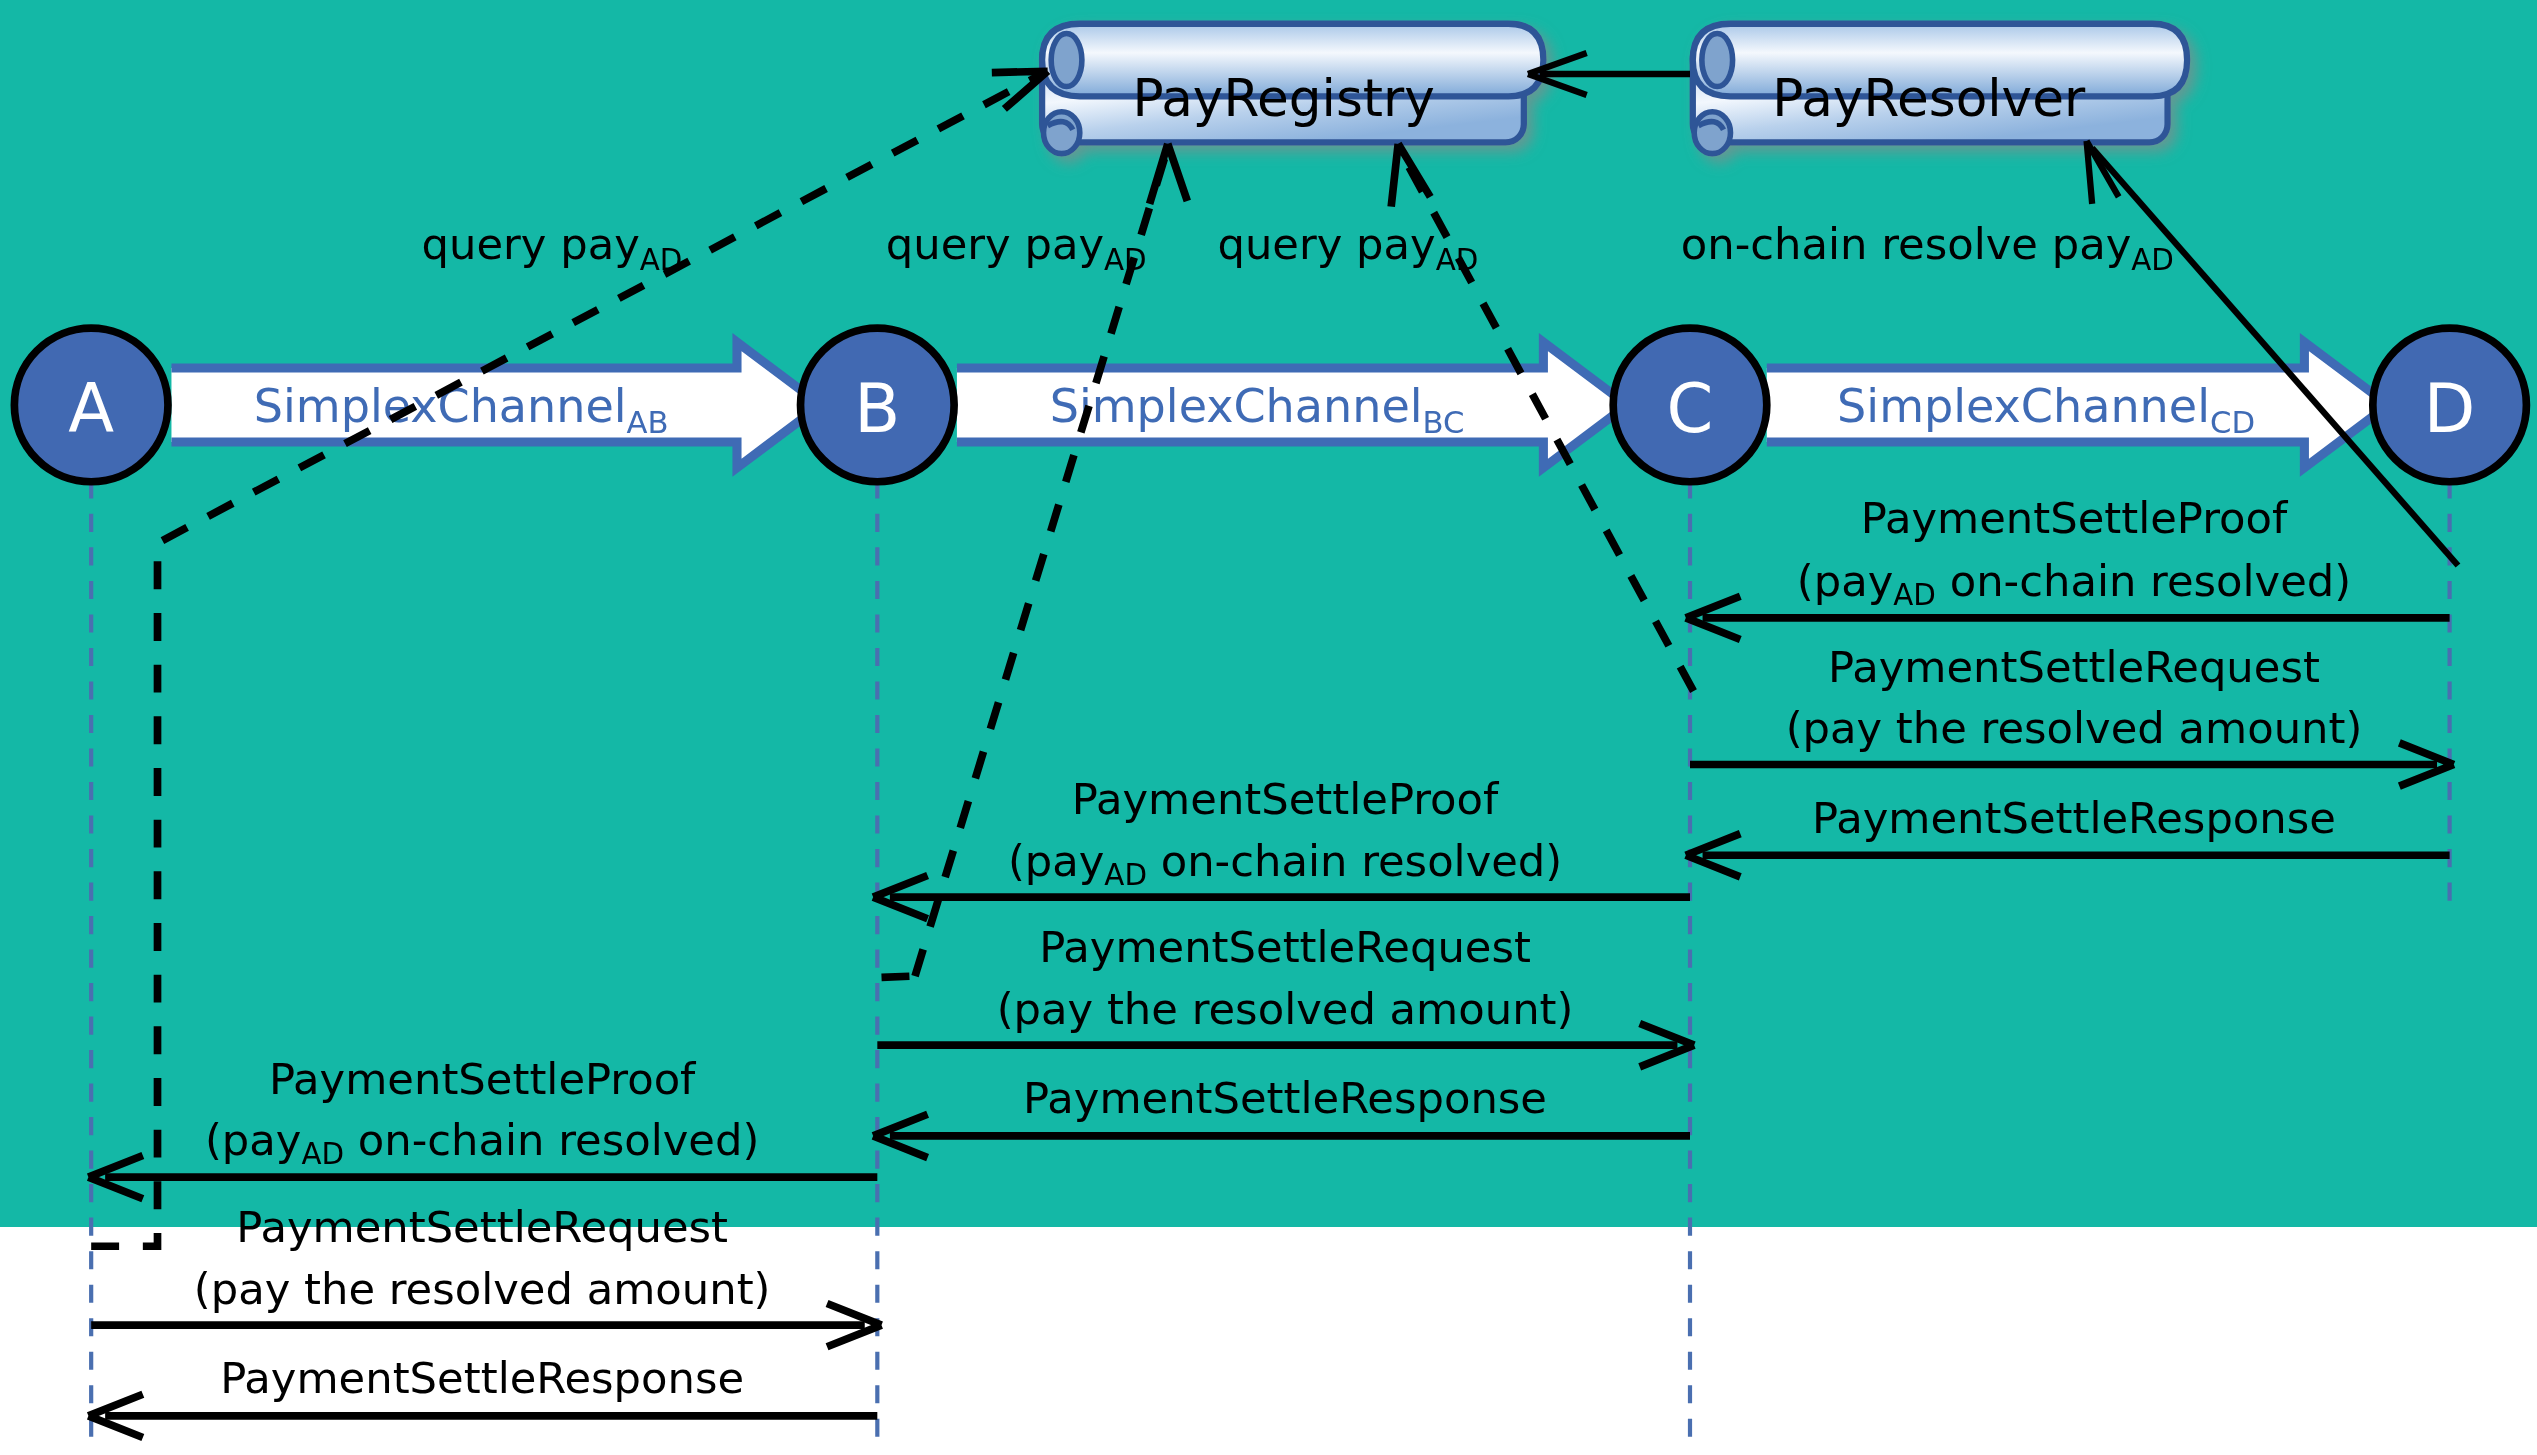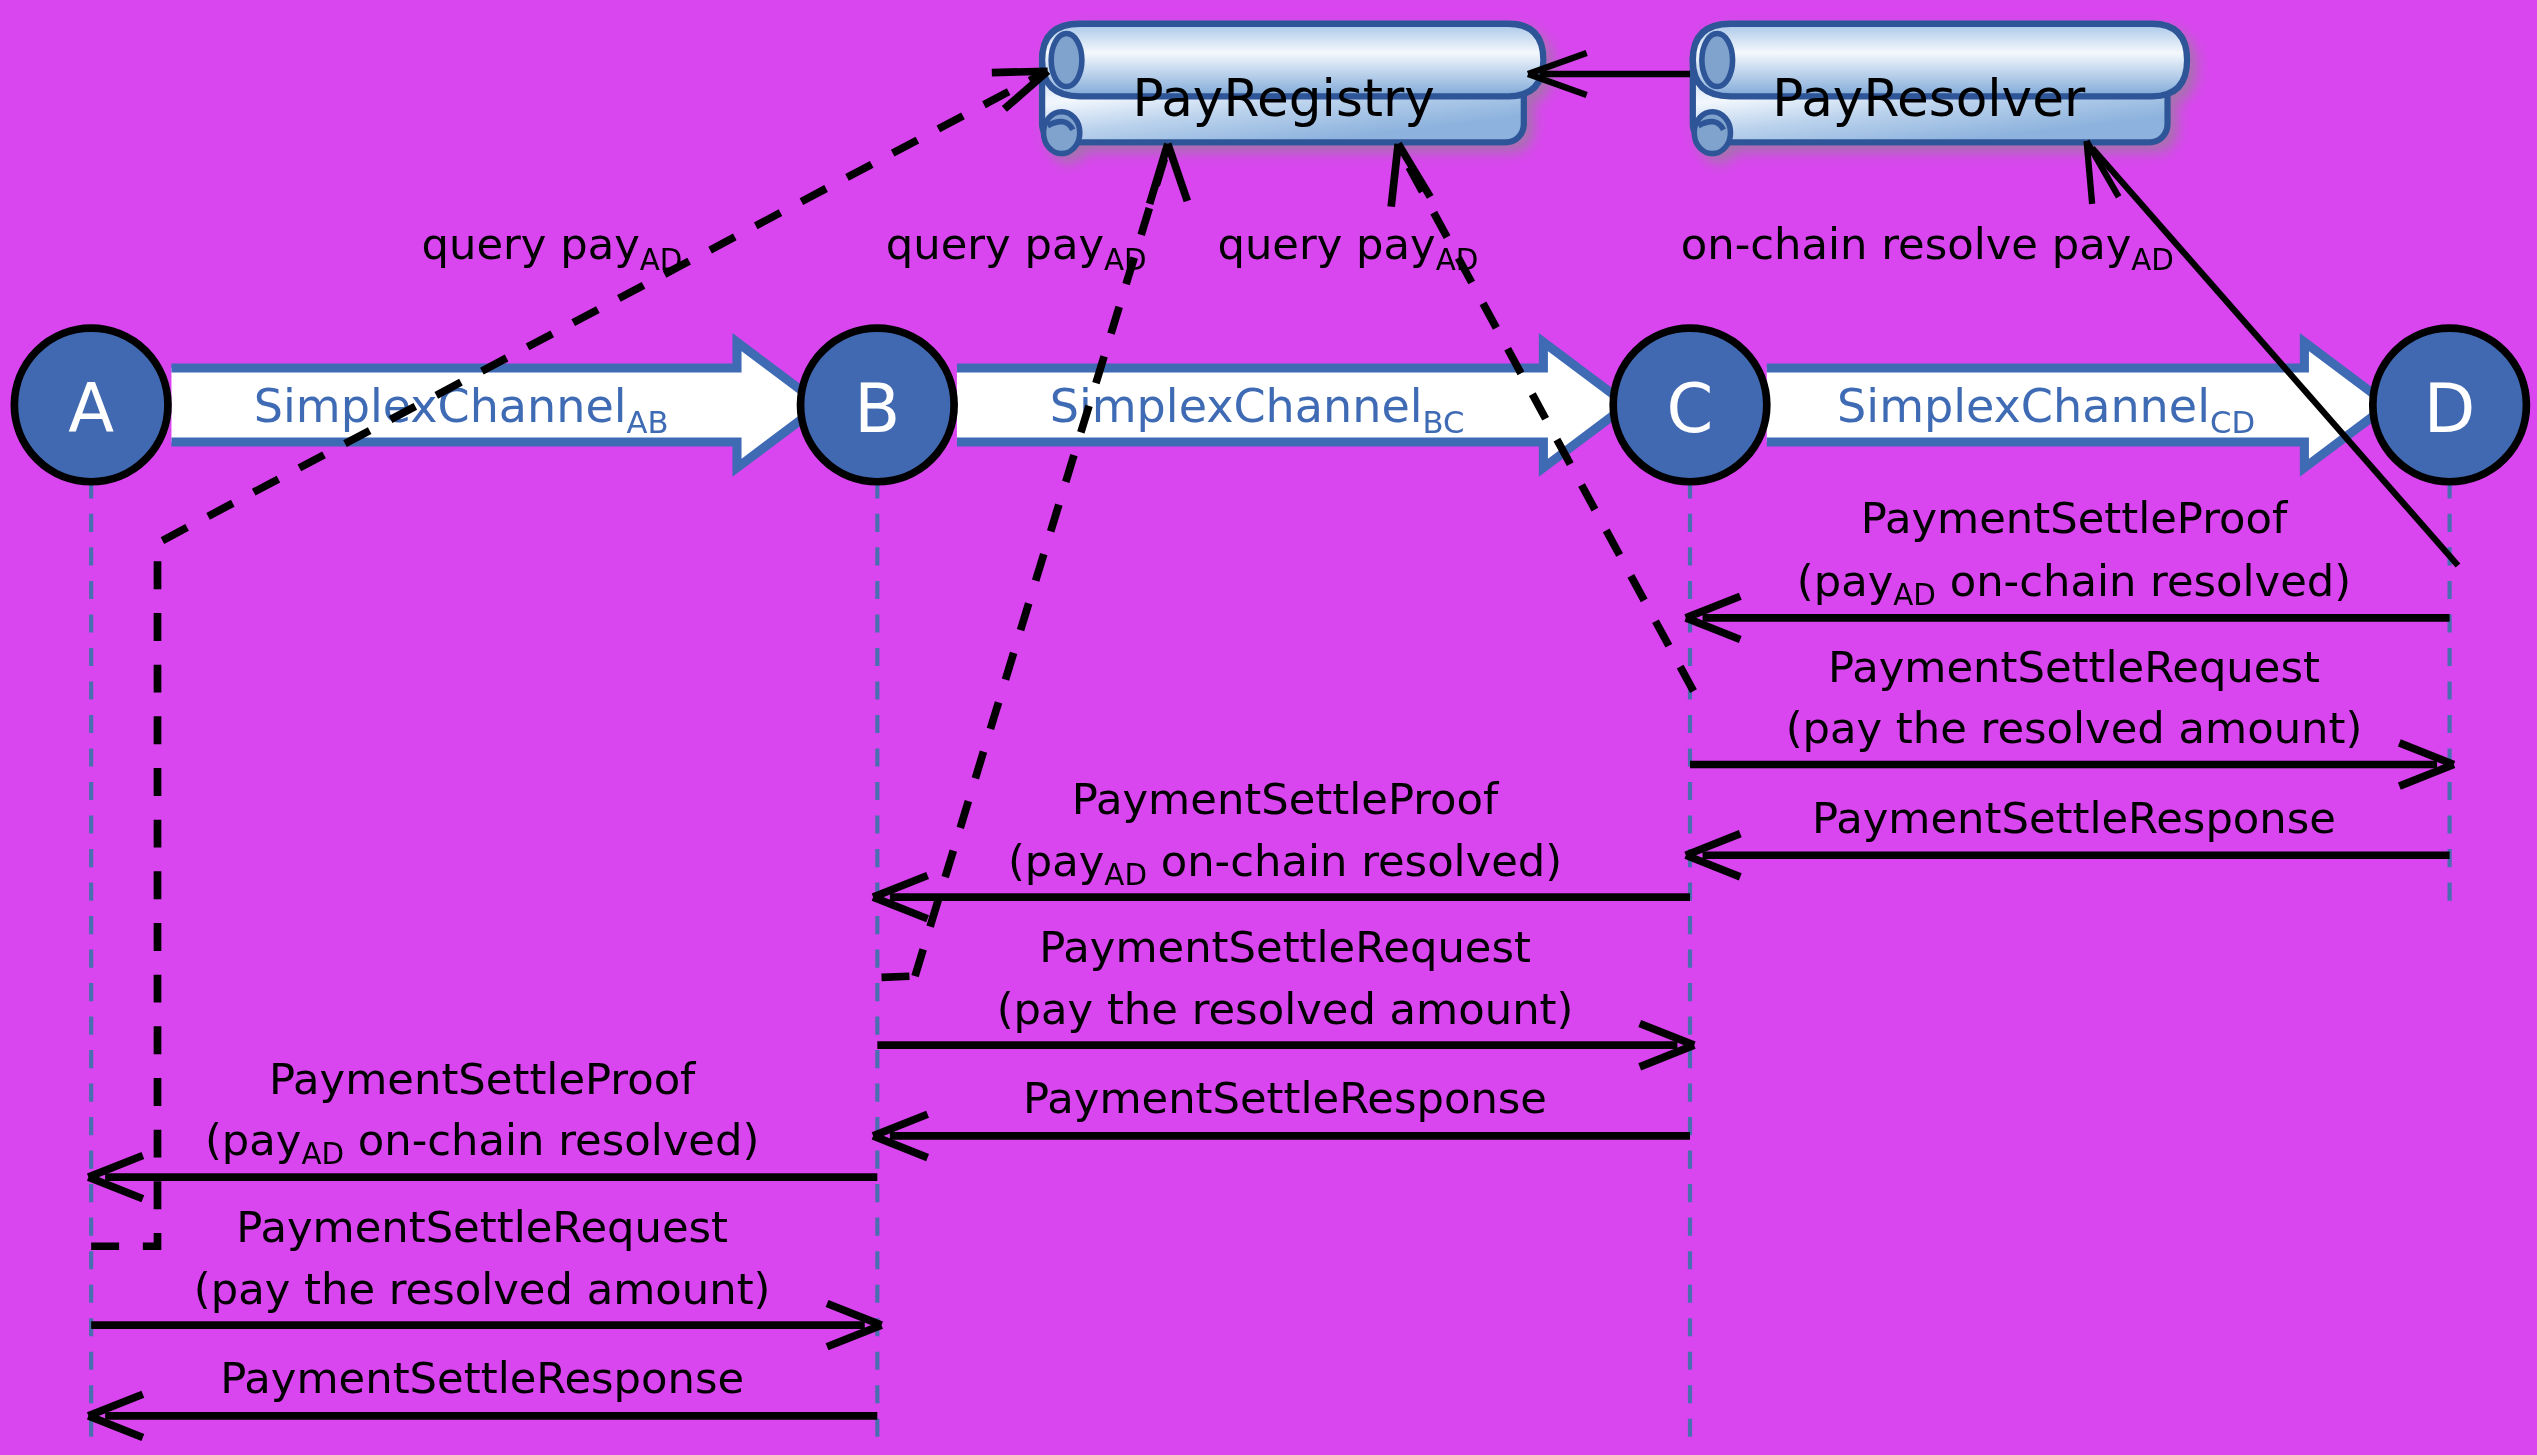--- a/index.html
+++ b/index.html
@@ -1,19 +1,19 @@
 <!DOCTYPE html>
 <html style="font-size:11.2px"><head>
 <meta charset="utf-8">
 <title>Payment Settle Sequence Diagram</title>
 <style>
   html,body{margin:0;padding:0;background:#ffffff;}
   body{width:2538px;height:1455px;overflow:hidden;
        font-family:"DejaVu Sans","Liberation Sans",sans-serif;}
-  #stage{position:relative;width:2538px;height:1455px;background:#d946ef;}
+  #stage{position:relative;width:2538px;height:1227px;background:#14b8a6;}
   svg#canvas{position:absolute;inset:0;width:2538px;height:1455px;}
   .nodeLetter{font-family:"DejaVu Sans","Liberation Sans",sans-serif;
               font-size:96px;fill:#ffffff;text-anchor:middle;dominant-baseline:central;}
   .boxLabel{font-family:"DejaVu Sans","Liberation Sans",sans-serif;
             font-size:74px;fill:#000000;text-anchor:middle;dominant-baseline:central;}
   .chanLabel{font-family:"DejaVu Sans","Liberation Sans",sans-serif;
              font-size:66px;fill:#3f6bb5;text-anchor:middle;dominant-baseline:central;}
   .chanSub{font-size:44px;fill:#3f6bb5;}
   .msgText{font-family:"DejaVu Sans","Liberation Sans",sans-serif;
            font-size:62px;fill:#000000;text-anchor:middle;dominant-baseline:central;}

